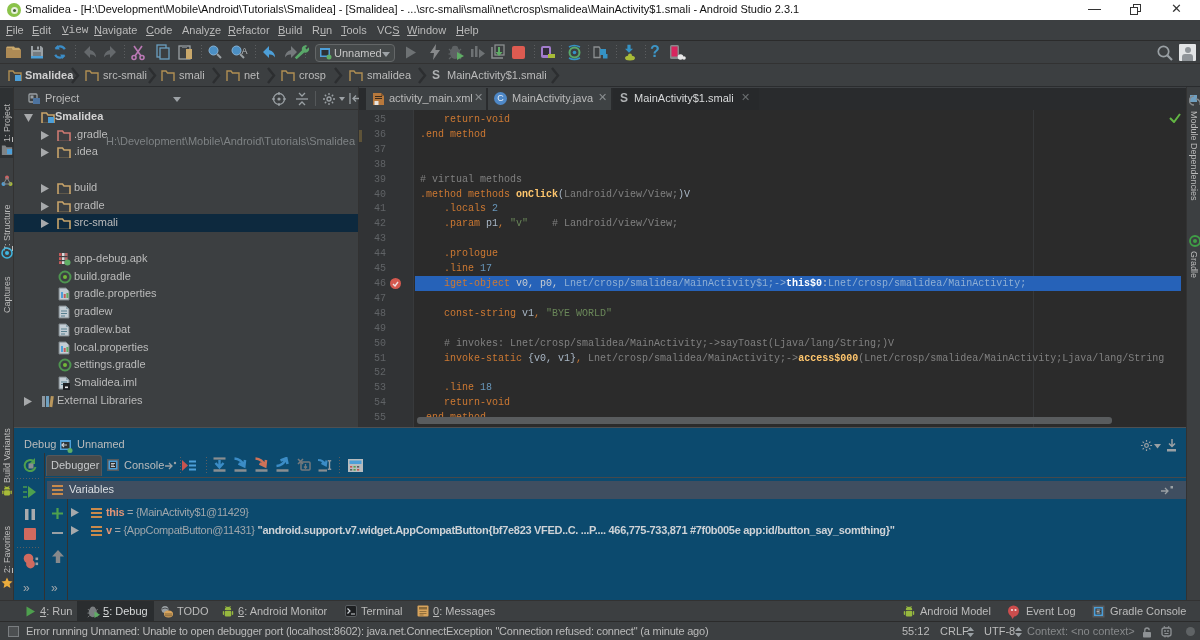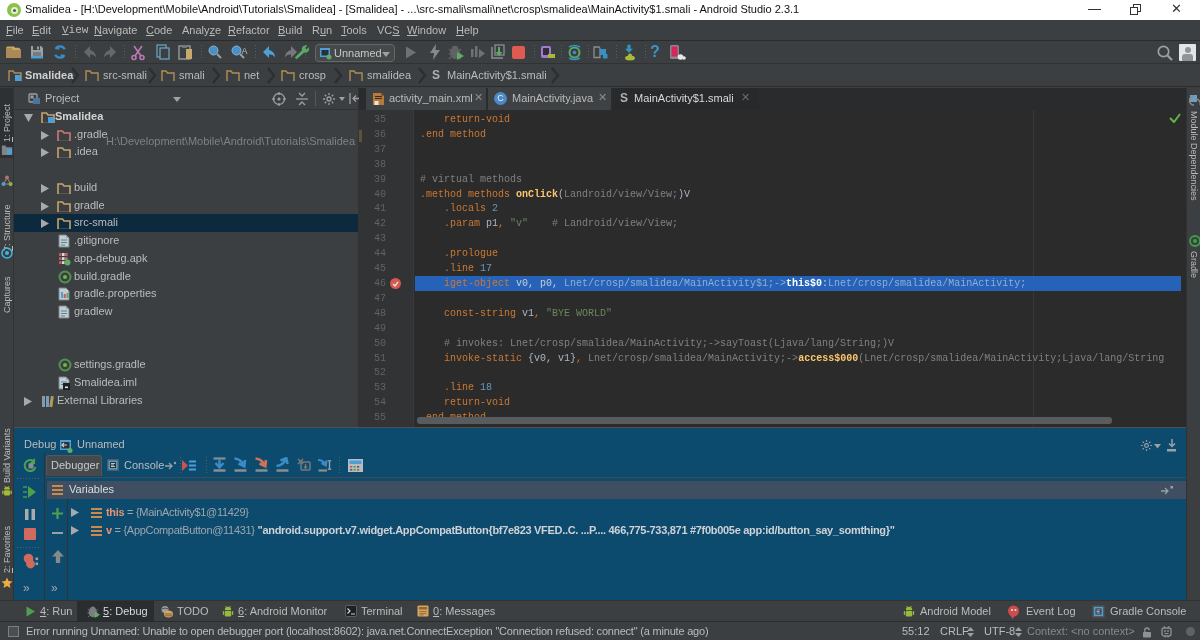--- a/index.html
+++ b/index.html
@@ -385,32 +385,20 @@
         </div>
     <div class="ab" style="left:0;top:127px;width:344px;height:18px;">
           <svg class="ab" style="left:27px;top:5px;" width="8" height="9">
             <path d="M0 0 L8 4.5 L0 9 z" fill="#a7a9ab"></path>
           </svg>
           <svg class="ab" style="left:43px;top:3px;" width="14" height="12" viewBox="0 0 14 12">
             <path d="M1 2 h4.5 l1.5 2 H13 v8.5 H1 z" fill="none" stroke="#c8a46a" stroke-width="1.6"></path>
           </svg>
           <span class="ab" style="left:60px;top:2px;font-size:11px;color:#bbbbbb;">src-smali</span>
         </div>
-    <div class="ab" style="left:0;top:145px;width:344px;height:18px;">
-          <svg class="ab" style="left:44px;top:2px;" width="12" height="14" viewBox="0 0 12 14">
-            <path d="M1 1 h7 l3 3 v9 H1 z" fill="#c3cdd4" stroke="#7c8488" stroke-width="1"></path>
-            <path d="M8 1 l3 3 h-3 z" fill="#8fa5b0"></path>
-            <g stroke="#58808f" stroke-width="1">
-              <line x1="3" y1="6" x2="9" y2="6"></line>
-              <line x1="3" y1="8.5" x2="9" y2="8.5"></line>
-              <line x1="3" y1="11" x2="7" y2="11"></line>
-            </g>
-          </svg>
-          <span class="ab" style="left:60px;top:2px;font-size:11px;color:#bbbbbb;">.gitignore</span>
-        </div>
     <div class="ab" style="left:0;top:163px;width:344px;height:18px;">
           <svg class="ab" style="left:44px;top:2px;" width="13" height="14" viewBox="0 0 13 14">
             <rect x="1" y="1" width="2.6" height="11" fill="#c45b5b"></rect>
             <rect x="4" y="1" width="2.6" height="11" fill="#d8dbdd"></rect>
             <rect x="7" y="1" width="2.6" height="11" fill="#b86a6a"></rect>
             <rect x="1" y="4" width="8.6" height="1.2" fill="#3c3f41"></rect>
             <rect x="1" y="8" width="8.6" height="1.2" fill="#3c3f41"></rect>
             <circle cx="9.5" cy="10.5" r="3" fill="#5fad65"></circle>
           </svg>
           <span class="ab" style="left:60px;top:2px;font-size:11px;color:#bbbbbb;">app-debug.apk</span>
@@ -435,20 +423,41 @@
           <svg class="ab" style="left:44px;top:2px;" width="12" height="14" viewBox="0 0 12 14">
             <path d="M1 1 h7 l3 3 v9 H1 z" fill="#c3cdd4" stroke="#7c8488" stroke-width="1"></path>
             <path d="M8 1 l3 3 h-3 z" fill="#8fa5b0"></path>
             <g stroke="#58808f" stroke-width="1">
               <line x1="3" y1="6" x2="9" y2="6"></line>
               <line x1="3" y1="8.5" x2="9" y2="8.5"></line>
               <line x1="3" y1="11" x2="7" y2="11"></line>
             </g>
           </svg>
           <span class="ab" style="left:60px;top:2px;font-size:11px;color:#bbbbbb;">gradlew</span>
+        </div>
+    <div class="ab" style="left:0;top:234px;width:344px;height:18px;">
+          <svg class="ab" style="left:44px;top:2px;" width="12" height="14" viewBox="0 0 12 14">
+            <path d="M1 1 h7 l3 3 v9 H1 z" fill="#c3cdd4" stroke="#7c8488" stroke-width="1"></path>
+            <path d="M8 1 l3 3 h-3 z" fill="#8fa5b0"></path>
+            <g stroke="#58808f" stroke-width="1">
+              <line x1="3" y1="6" x2="9" y2="6"></line>
+              <line x1="3" y1="8.5" x2="9" y2="8.5"></line>
+              <line x1="3" y1="11" x2="7" y2="11"></line>
+            </g>
+          </svg>
+          <span class="ab" style="left:60px;top:2px;font-size:11px;color:#bbbbbb;">gradlew.bat</span>
+        </div>
+    <div class="ab" style="left:0;top:252px;width:344px;height:18px;">
+          <svg class="ab" style="left:44px;top:2px;" width="12" height="14" viewBox="0 0 12 14">
+            <path d="M1 1 h7 l3 3 v9 H1 z" fill="#c3cdd4" stroke="#7c8488" stroke-width="1"></path>
+            <rect x="3" y="5" width="2" height="6" fill="#4d9fd8"></rect>
+            <rect x="5.7" y="7" width="2" height="4" fill="#c45b5b"></rect>
+            <rect x="8.4" y="6" width="2" height="5" fill="#5fad65"></rect>
+          </svg>
+          <span class="ab" style="left:60px;top:2px;font-size:11px;color:#bbbbbb;">local.properties</span>
         </div>
     <div class="ab" style="left:0;top:269px;width:344px;height:18px;">
           <svg class="ab" style="left:44px;top:2px;" width="14" height="14" viewBox="0 0 14 14">
             <circle cx="7" cy="7" r="5.5" fill="none" stroke="#4e9450" stroke-width="2"></circle>
             <circle cx="7" cy="7" r="2" fill="#71b838"></circle>
           </svg>
           <span class="ab" style="left:60px;top:2px;font-size:11px;color:#bbbbbb;">settings.gradle</span>
         </div>
     <div class="ab" style="left:0;top:287px;width:344px;height:18px;">
           <svg class="ab" style="left:44px;top:2px;" width="12" height="14" viewBox="0 0 12 14">

